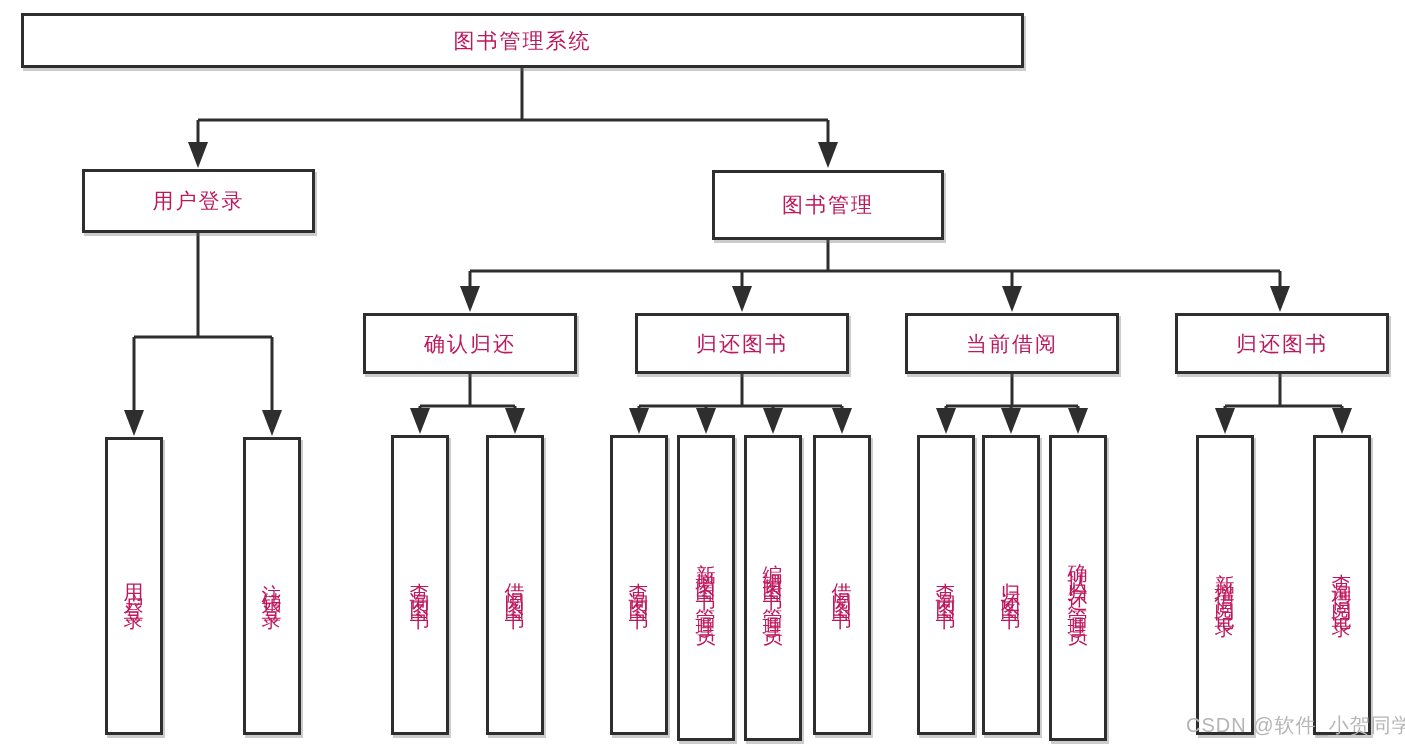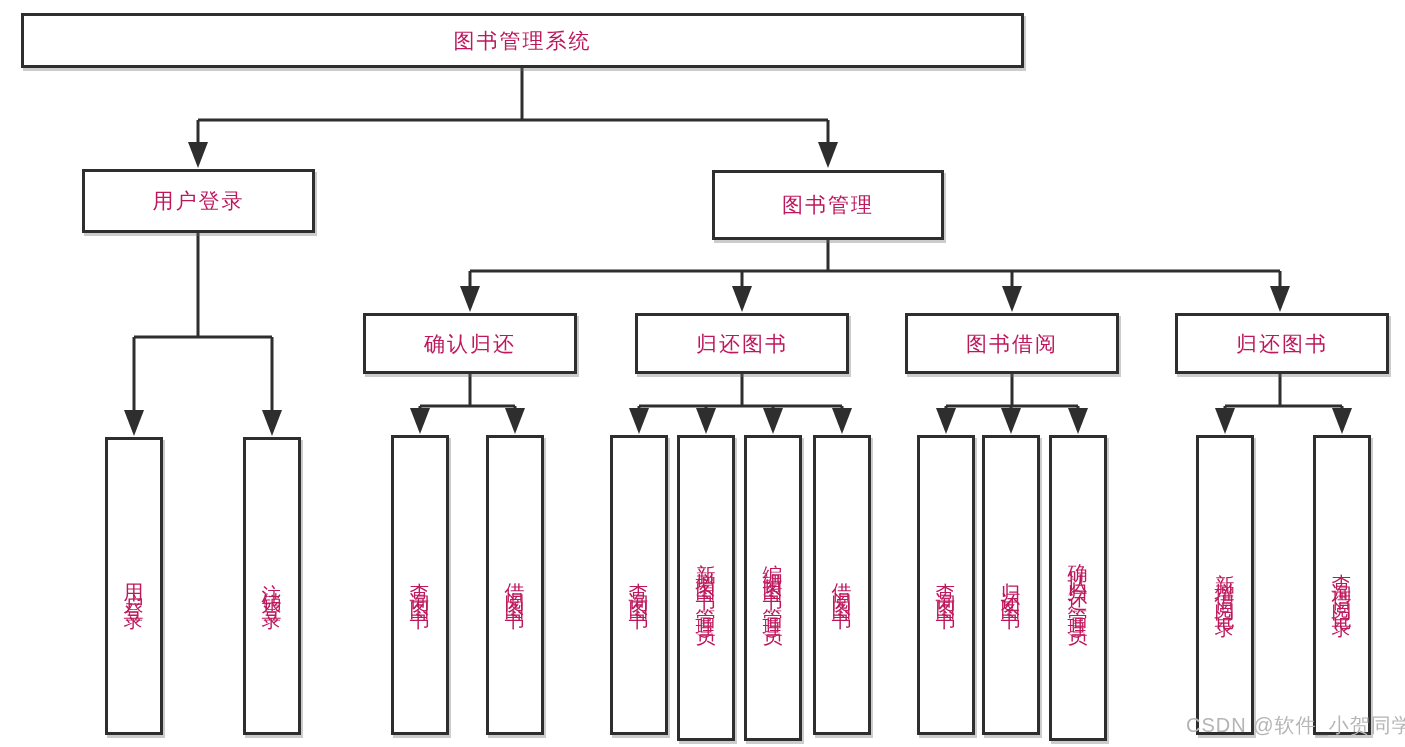--- a/index.html
+++ b/index.html
@@ -111,21 +111,21 @@
     </g>
   </svg>
 
   <div class="node hbox" style="left:21px;top:13px;width:1003px;height:55px">图书管理系统</div>
 
   <div class="node hbox" style="left:82px;top:169px;width:233px;height:64px">用户登录</div>
   <div class="node hbox" style="left:712px;top:170px;width:232px;height:70px">图书管理</div>
 
   <div class="node hbox" style="left:363px;top:313px;width:214px;height:61px">确认归还</div>
   <div class="node hbox" style="left:635px;top:313px;width:214px;height:61px">归还图书</div>
-  <div class="node hbox" style="left:905px;top:313px;width:214px;height:61px">图书借阅</div>
+  <div class="node hbox" style="left:905px;top:313px;width:214px;height:61px">当前借阅</div>
   <div class="node hbox" style="left:1175px;top:313px;width:214px;height:61px">归还图书</div>
 
   <div class="node vbox" style="left:105px;top:437px;width:58px;height:298px">用户登录</div>
   <div class="node vbox" style="left:243px;top:437px;width:58px;height:298px">注销登录</div>
 
   <div class="node vbox" style="left:391px;top:435px;width:58px;height:300px">查询图书</div>
   <div class="node vbox" style="left:486px;top:435px;width:58px;height:300px">借阅图书</div>
 
   <div class="node vbox" style="left:610px;top:435px;width:58px;height:300px">查询图书</div>
   <div class="node vbox" style="left:677px;top:435px;width:58px;height:306px">新增图书（管理员）</div>

